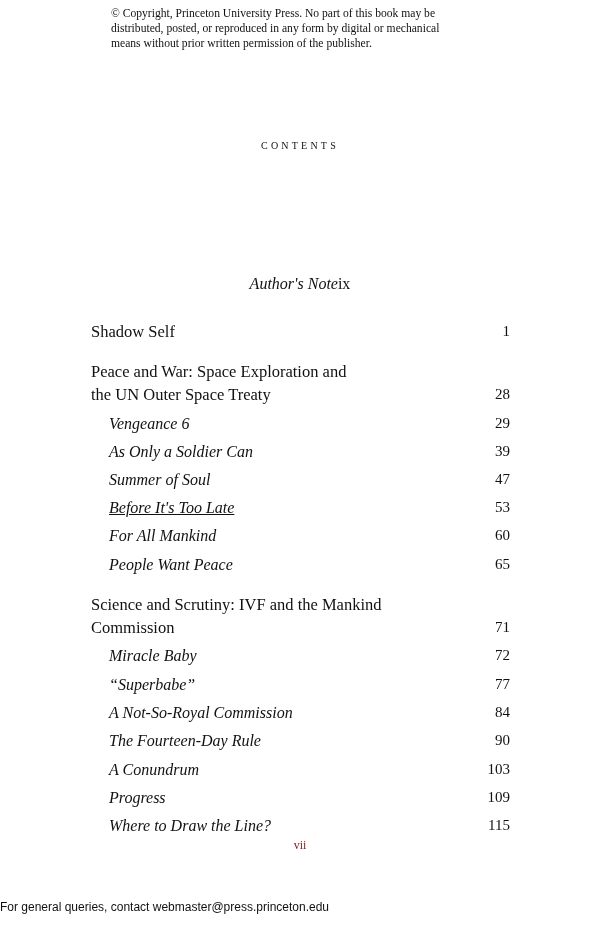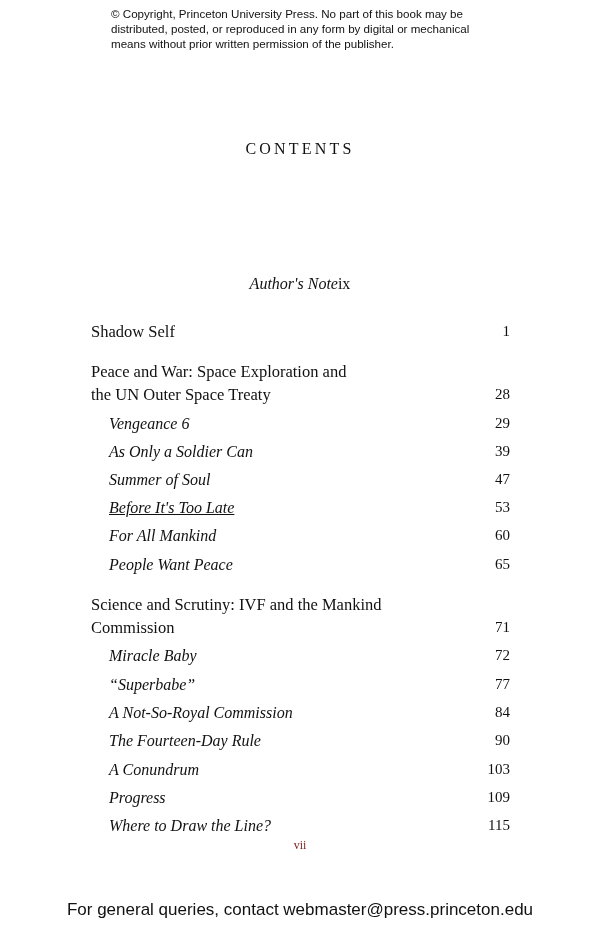--- a/index.html
+++ b/index.html
@@ -1,42 +1,42 @@
 <!DOCTYPE html>
 <html><head>
 <meta charset="utf-8">
 <style>
   html, body { margin: 0; padding: 0; background: #ffffff; }
   body { width: 600px; height: 927px; position: relative; overflow: hidden; color: #1a1a1a; }
   .copyright {
     position: absolute; left: 111px; top: 6px; width: 400px;
-    font-family: Liberation Sans, sans-serif; font-size: 11.6px; line-height: 15px; color: #111;
+    font-family: Liberation Serif, serif; font-size: 11.6px; line-height: 15px; color: #111;
   }
   .contents-title {
     position: absolute; left: 0; right: 0; top: 140px; text-align: center;
-    font-family: "Liberation Serif", serif; font-size: 16px; letter-spacing: 3.2px; color: #111;
+    font-family: "Liberation Serif", serif; font-size: 10px; letter-spacing: 3.2px; color: #111;
   }
   .author-note {
     position: absolute; left: 0; right: 0; top: 275px; text-align: center;
     font-family: "Liberation Serif", serif; font-size: 16px; color: #111;
   }
   .author-note .an-title { font-style: italic; }
   .author-note .an-page { }
   .toc { position: absolute; left: 91px; width: 419px; font-family: "Liberation Serif", serif; color: #111; }
   .entry { position: absolute; left: 0; right: 0; font-size: 16.5px; line-height: 23px; margin-top: 7px; }
   .entry .title { display: block; padding-right: 50px; }
   .entry .page { position: absolute; right: 0; bottom: 0; font-size: 15px; }
   .entry.sub .title { padding-left: 18px; font-style: italic; font-size: 16px; }
   .folio {
     position: absolute; left: 0; right: 0; top: 838px; text-align: center;
     font-family: "Liberation Serif", serif; font-size: 12px; color: #7f1d1d;
   }
   .footer {
-    position: absolute; left: 0; right: 0; top: 900px; text-align: center;
-    font-family: "Liberation Sans", sans-serif; font-size: 17px; color: #111;
+    position: absolute; left: 0; right: 0; top: 900px; 
+    font-family: "Liberation Sans", sans-serif; font-size: 12px; color: #111;
   }
 </style>
 </head>
 <body>
 
 <div class="copyright">
   <div>© Copyright, Princeton University Press. No part of this book may be</div>
   <div>distributed, posted, or reproduced in any form by digital or mechanical</div>
   <div>means without prior written permission of the publisher.</div>
 </div>

